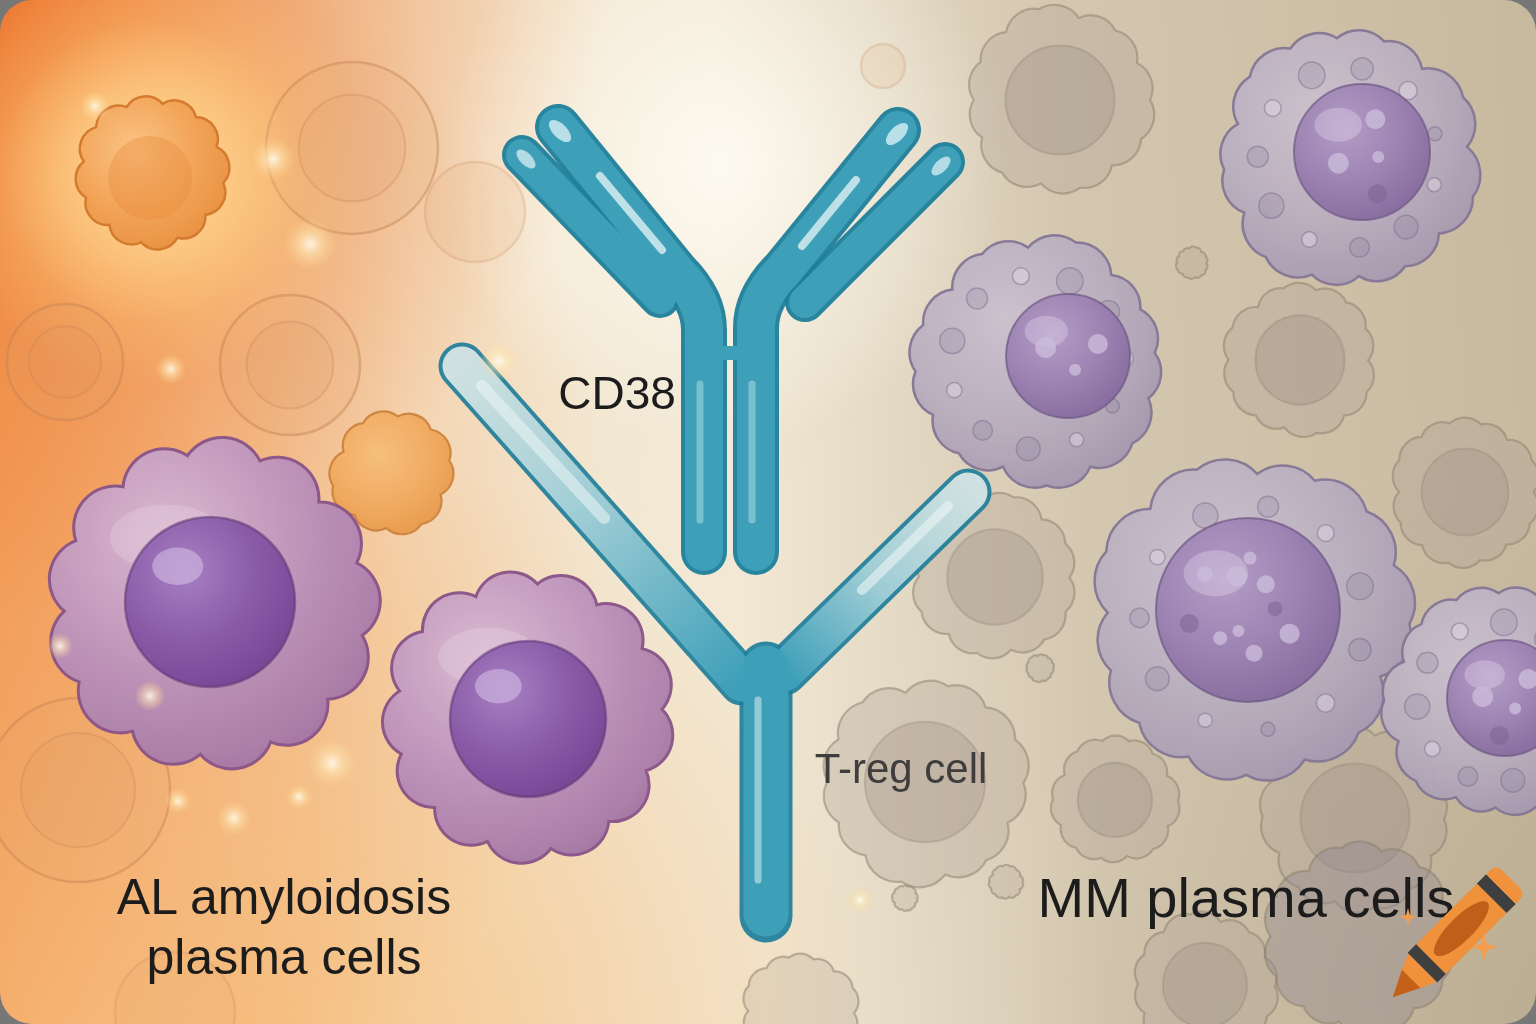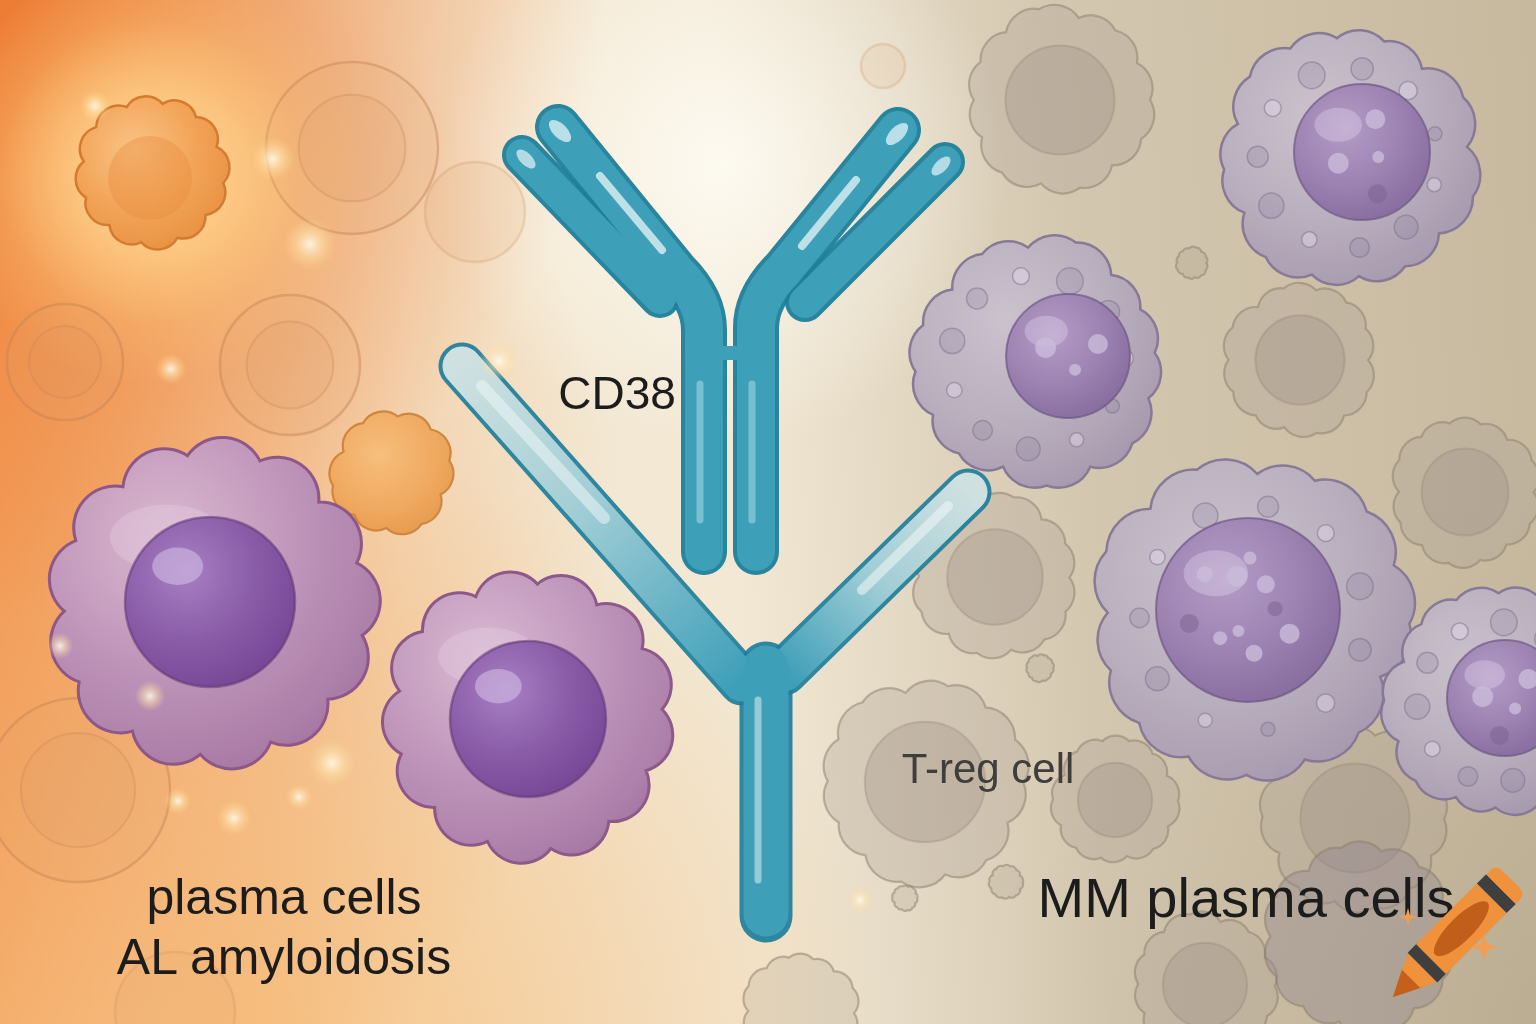--- a/index.html
+++ b/index.html
@@ -9,25 +9,26 @@
     background-color:#F2E8D4;
     background-image:
       radial-gradient(circle at 152px 172px, rgba(255,228,160,0.85) 0px, rgba(255,205,125,0.45) 110px, rgba(255,205,125,0) 215px),
       radial-gradient(circle at 47% 16%, rgba(255,253,245,0.85) 0%, rgba(255,253,245,0) 24%),
       radial-gradient(circle at -2% -2%, rgba(236,118,45,0.92) 0%, rgba(236,118,45,0) 34%),
       radial-gradient(circle at -4% 52%, rgba(242,150,80,0.75) 0%, rgba(242,150,80,0) 40%),
       radial-gradient(circle at 16% 104%, rgba(247,184,112,0.8) 0%, rgba(247,184,112,0) 38%),
       linear-gradient(93deg, rgba(243,160,92,0.9) 0%, rgba(247,195,140,0.55) 14%, rgba(249,222,183,0.28) 27%, rgba(243,233,214,0) 43%),
       radial-gradient(circle at 103% 103%, rgba(165,150,122,0.4) 0%, rgba(165,150,122,0) 30%),
       linear-gradient(267deg, #C6B99E 0%, #CEC1A8 16%, rgba(206,193,169,0.85) 30%, rgba(206,193,169,0) 52%);
+    border-radius: 32px;
   }
   svg.art{position:absolute;left:0;top:0;}
   .lbl{position:absolute;transform:translate(-50%,-50%);color:#1C1C1C;white-space:nowrap;font-weight:400;}
   .lbl-cd38{left:617px;top:393px;font-size:46px;}
-  .lbl-treg{left:988px;top:769px;font-size:42px;color:#3F3E3C;text-align:right;}
+  .lbl-treg{left:901px;top:769px;font-size:42px;color:#3F3E3C;text-align:right;}
   .lbl-al{left:284px;top:927px;font-size:50px;line-height:60px;text-align:center;}
   .lbl-mm{left:1246px;top:897px;font-size:56px;}
   .watermark{position:absolute;left:1360px;top:843px;width:176px;height:181px;}
 </style>
 </head>
 <body>
 
 <div class="canvas">
 
   <svg class="art" width="1536" height="1024" viewBox="0 0 1536 1024">
@@ -312,22 +313,22 @@
         <circle cx="178" cy="801" r="13.200000000000001" fill="url(#spark)" opacity="0.9"></circle>
         <circle cx="60" cy="646" r="13.200000000000001" fill="url(#spark)" opacity="0.9"></circle>
         <circle cx="95" cy="106" r="15.400000000000002" fill="url(#spark)" opacity="0.9"></circle>
         <circle cx="860" cy="900" r="13.200000000000001" fill="url(#spark)" opacity="0.9"></circle>
       </g>
   </svg>
 
   <div class="lbl lbl-cd38">CD38</div>
   <div class="lbl lbl-treg">T-reg cell</div>
   <div class="lbl lbl-al">
+    <div>AL amyloidosis</div>
     <div>plasma cells</div>
-    <div>AL amyloidosis</div>
   </div>
   <div class="lbl lbl-mm">MM plasma cells</div>
 
   <svg class="watermark" viewBox="0 0 176 181">
     <g transform="translate(95,92) rotate(-45)">
       <polygon points="-88,0 -60,-14 -60,14" fill="#C5601A"></polygon>
       <polygon points="-62,-13 -46,-20 -46,20 -62,13" fill="#F0913C"></polygon>
       <rect x="-46" y="-21" width="13" height="42" fill="#3F3F3F"></rect>
       <rect x="-34" y="-21" width="86" height="42" fill="#F0913C"></rect>
       <ellipse cx="9" cy="0" rx="37" ry="12" fill="#C05E1A"></ellipse>

